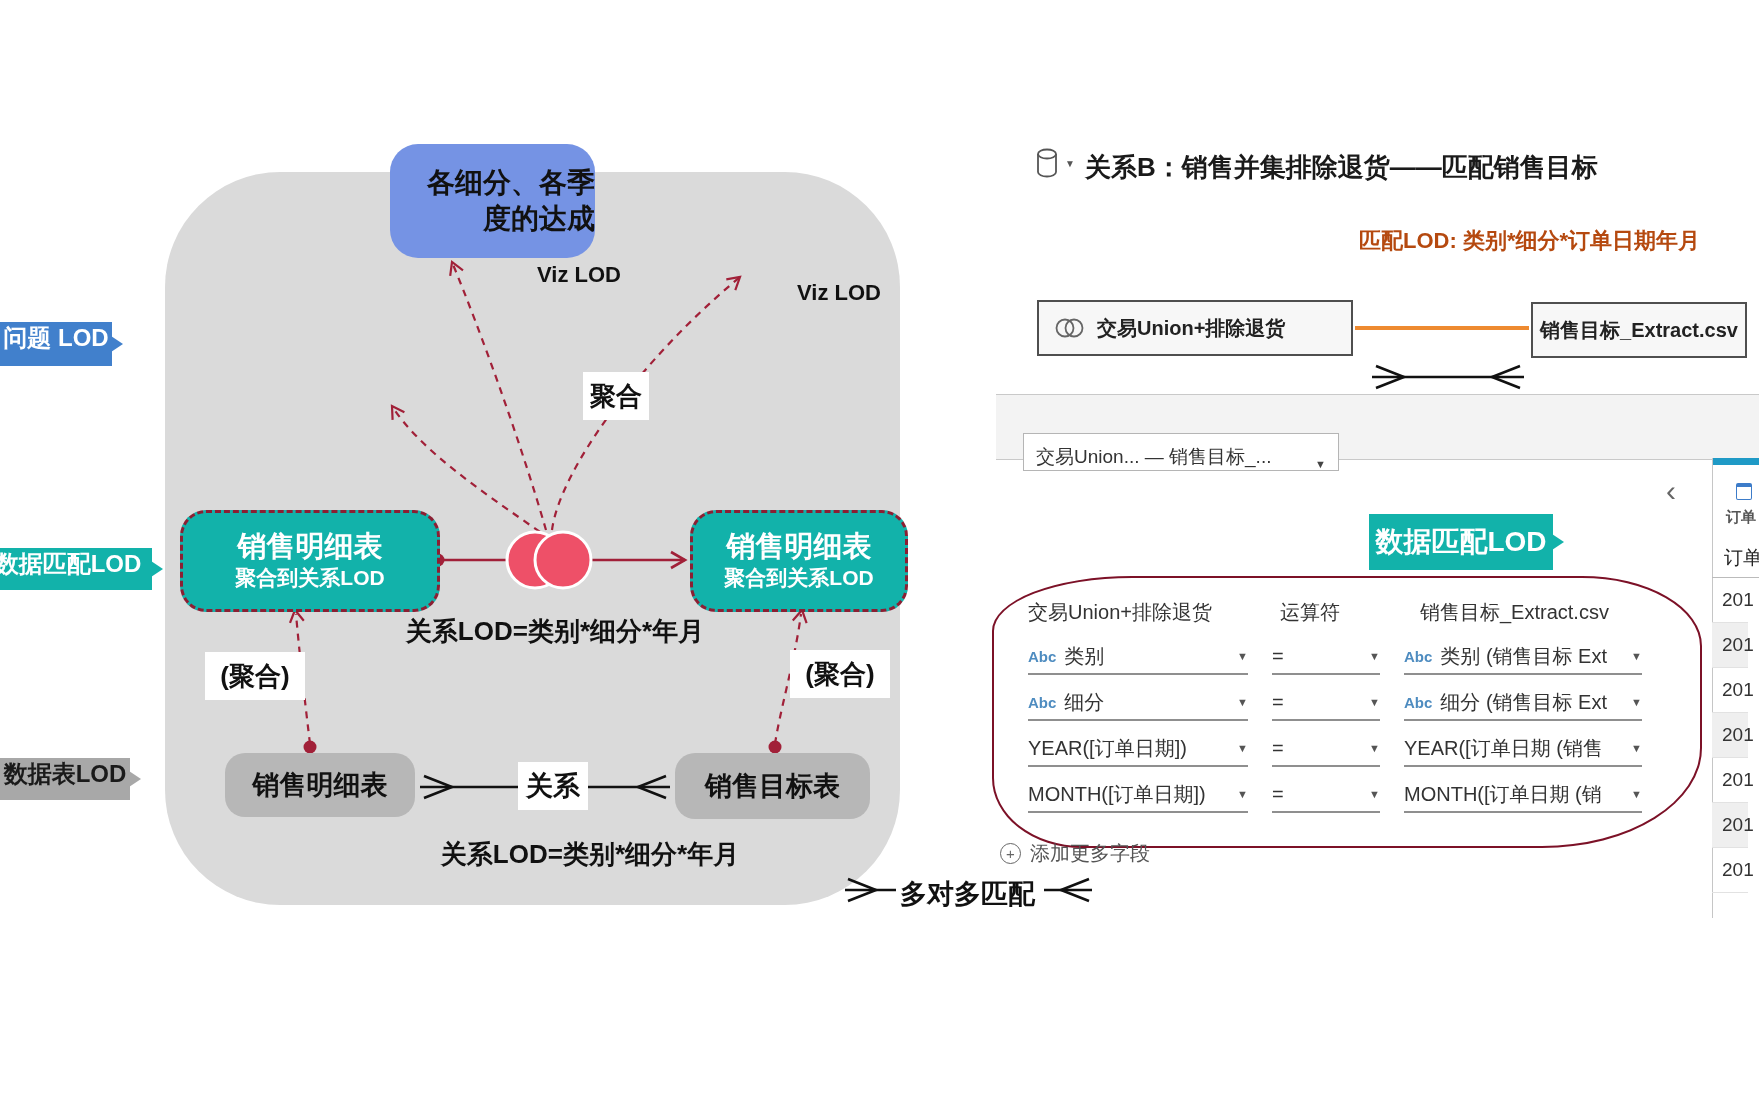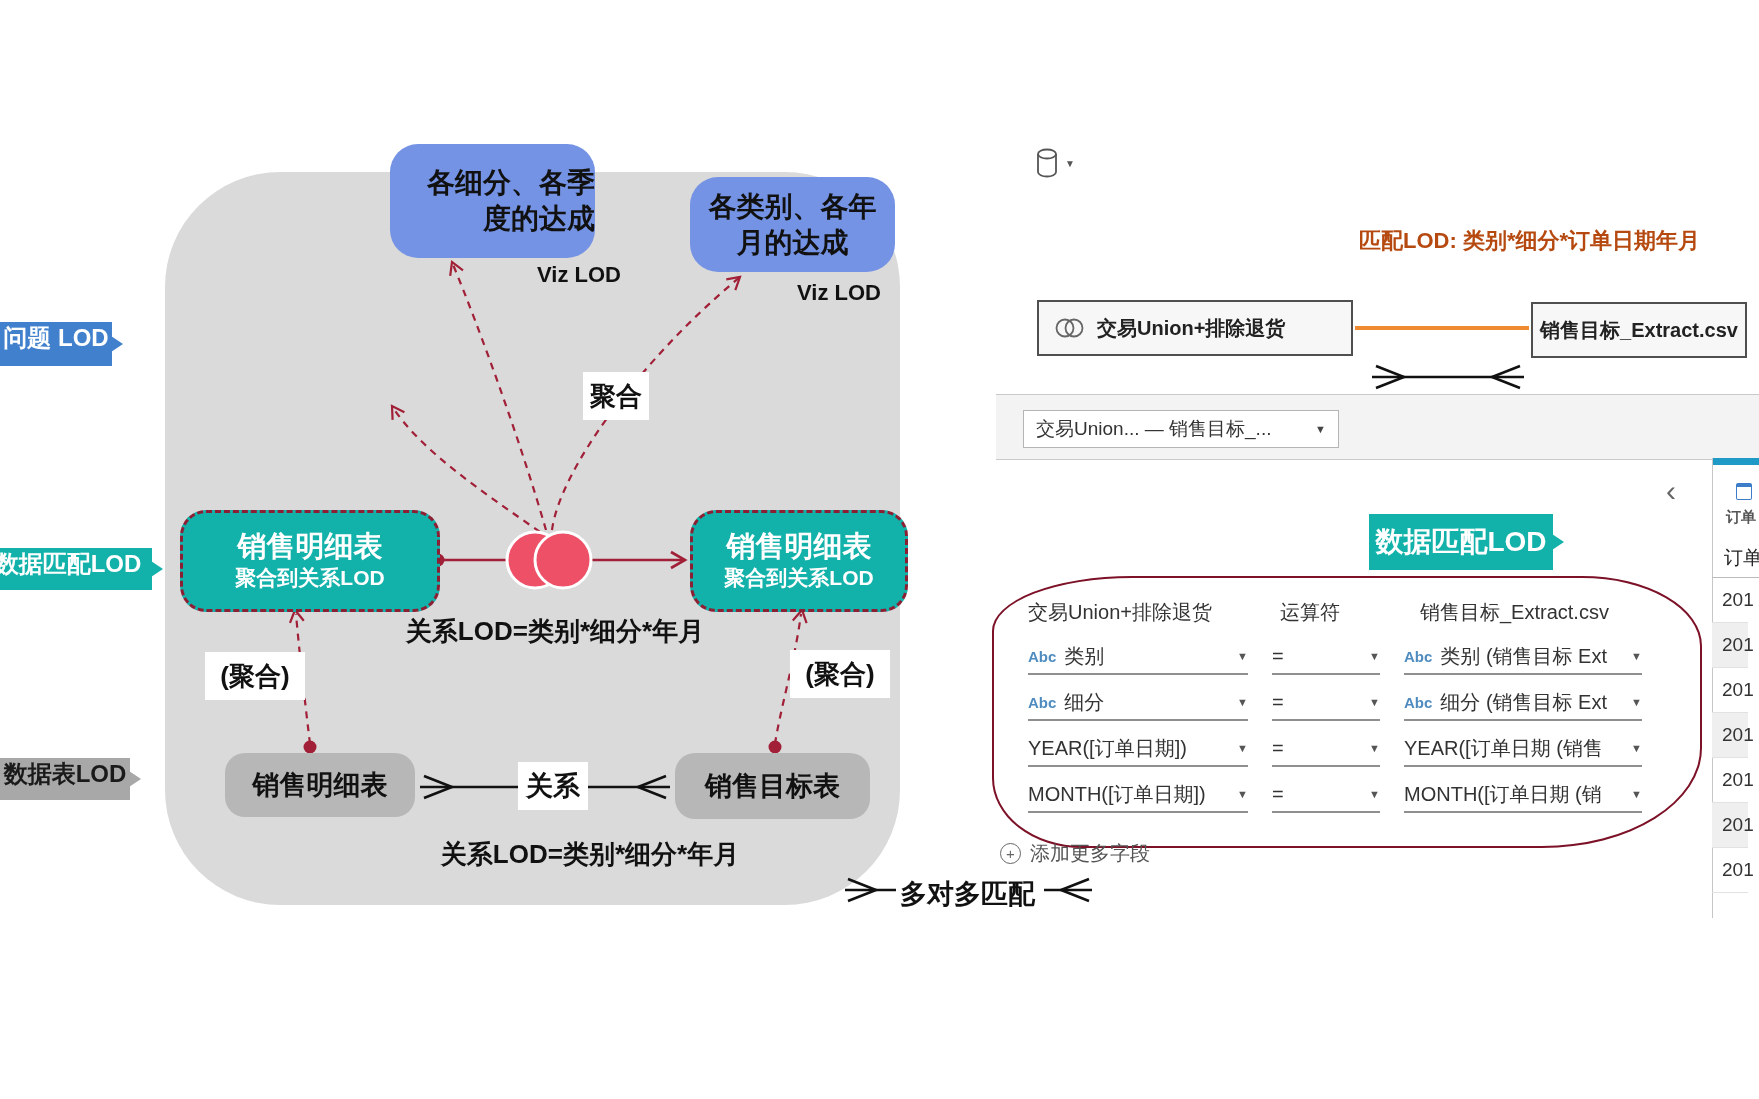--- a/index.html
+++ b/index.html
@@ -49,22 +49,22 @@
   #ds-icon{left:1035px;top:148px;}
   #ds-caret{left:1065px;top:158px;font-size:10px;color:#555;}
   #match-lod{right:59px;top:226px;font-size:22px;font-weight:bold;color:#b5490f;white-space:nowrap;}
   .node{background:#f7f7f7;border:2px solid #4f4f4f;display:flex;align-items:center;color:#222;
         font-weight:bold;font-size:20px;}
   #node-left{left:1037px;top:300px;width:316px;height:56px;padding-left:14px;box-sizing:border-box;}
   #node-right{left:1531px;top:302px;width:212px;height:52px;justify-content:center;}
   #noodle{left:1355px;top:326px;width:174px;height:4px;background:#ee8a30;}
   #band{left:996px;top:394px;width:763px;height:66px;background:#f3f3f3;
         border-top:1px solid #c9c9c9;border-bottom:1px solid #c9c9c9;box-sizing:border-box;}
-  #rel-select{left:1023px;top:410px;width:316px;height:38px;background:#fff;border:1px solid #b5b5b5;
-        box-sizing:border-box;display:flex;align-items:center;font-size:19px;color:#333;padding:0 12px;}
+  #rel-select{left:1023px;top:433px;width:316px;height:38px;background:#fff;border:1px solid #b5b5b5;
+        box-sizing:border-box;display:flex;align-items:flex-end;font-size:19px;color:#333;padding:0 12px;}
   #rel-select .grow{flex:1;white-space:nowrap;overflow:hidden;}
   #rel-select .caret{font-size:11px;color:#444;}
   #collapse{left:1666px;top:476px;font-size:30px;color:#666;line-height:1;}
   #hint{left:1020px;top:537px;font-size:21px;color:#1a1a1a;font-weight:bold;white-space:nowrap;}
   #hint .link{color:#2171b5;margin-left:6px;}
   #badge{left:1369px;top:514px;width:184px;height:56px;background:#12b2aa;color:#fff;font-size:28px;
          font-weight:bold;display:flex;align-items:center;justify-content:center;}
   #badge .tip{border-left:12px solid #12b2aa;}
   #annotation{left:992px;top:576px;width:706px;height:268px;border:2.5px solid #7c1127;
          border-radius:140px 120px 160px 90px / 55px 70px 100px 70px;}
@@ -151,24 +151,20 @@
       <line x1="1372" y1="377" x2="1524" y2="377"></line>
       <path d="M 1376,366 L 1404,377 L 1376,388"></path>
       <path d="M 1520,366 L 1492,377 L 1520,388"></path>
     </g>
   </svg>
 
   <div class="abs vizbox" id="vizbox1">
     <span>各细分、各季</span>
     <span>度的达成</span>
   </div>
-  <div class="abs vizbox" id="vizbox2">
-    <span>各类别、各年</span>
-    <span>月的达成</span>
-  </div>
   <div class="abs vizlod" style="left:537px;top:262px;">Viz LOD</div>
   <div class="abs vizlod" style="left:797px;top:280px;">Viz LOD</div>
 
   <div class="abs callout" id="callout-problem">
     <span>问题 LOD</span>
     <span class="tip"></span>
   </div>
   <div class="abs callout" id="callout-datamatch">
     <span>数据匹配LOD</span>
     <span class="tip"></span>
@@ -212,20 +208,21 @@
 
   <div class="abs rel-lod" id="rel-lod-bottom">关系LOD=类别*细分*年月</div>
 
   <div class="abs" id="m2m-label">多对多匹配</div>
 
   <svg class="abs" id="ds-icon" width="24" height="32" viewBox="0 0 24 32">
     <ellipse cx="12" cy="6" rx="9" ry="4.5" fill="none" stroke="#555" stroke-width="1.8"></ellipse>
     <path d="M3,6 L3,24 A9,4.5 0 0 0 21,24 L21,6" fill="none" stroke="#555" stroke-width="1.8"></path>
   </svg>
   <div class="abs" id="ds-caret">▼</div>
+  <div class="abs" id="ds-title">关系B：销售并集排除退货——匹配销售目标</div>
 
   <div class="abs" id="match-lod">匹配LOD: 类别*细分*订单日期年月</div>
 
   <div class="abs node" id="node-left">
     <svg width="34" height="24" viewBox="0 0 34 24" style="margin-right:10px;">
       <circle cx="12" cy="12" r="8.5" fill="none" stroke="#666" stroke-width="1.8"></circle>
       <circle cx="21" cy="12" r="8.5" fill="none" stroke="#666" stroke-width="1.8"></circle>
     </svg>
     <span>交易Union+排除退货</span>
   </div>

